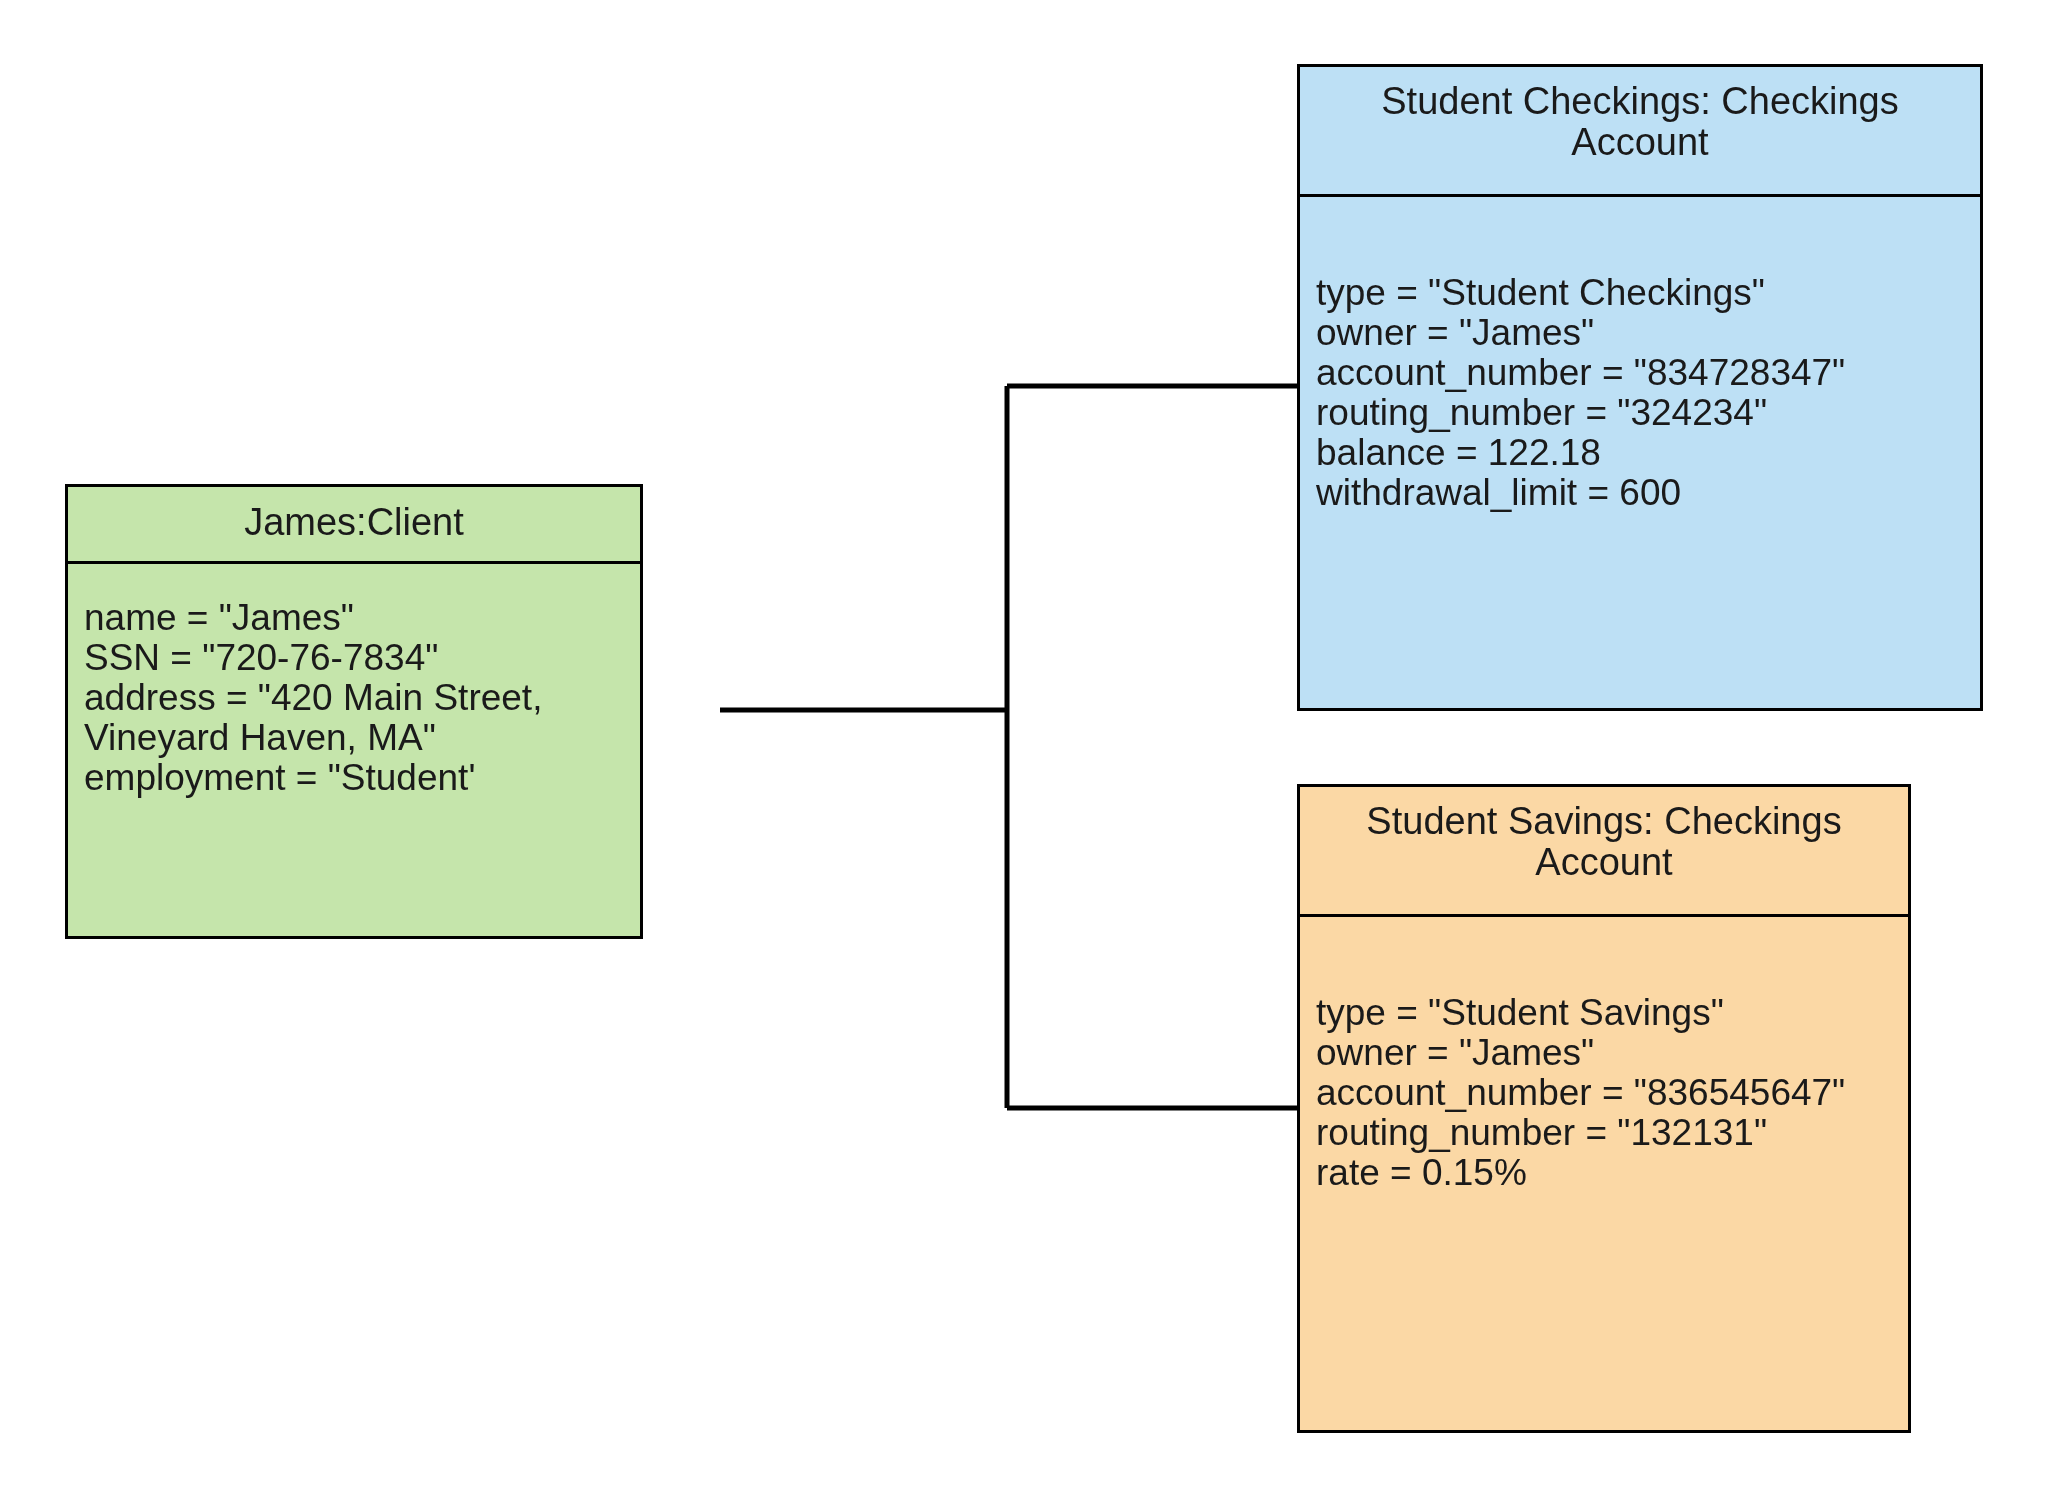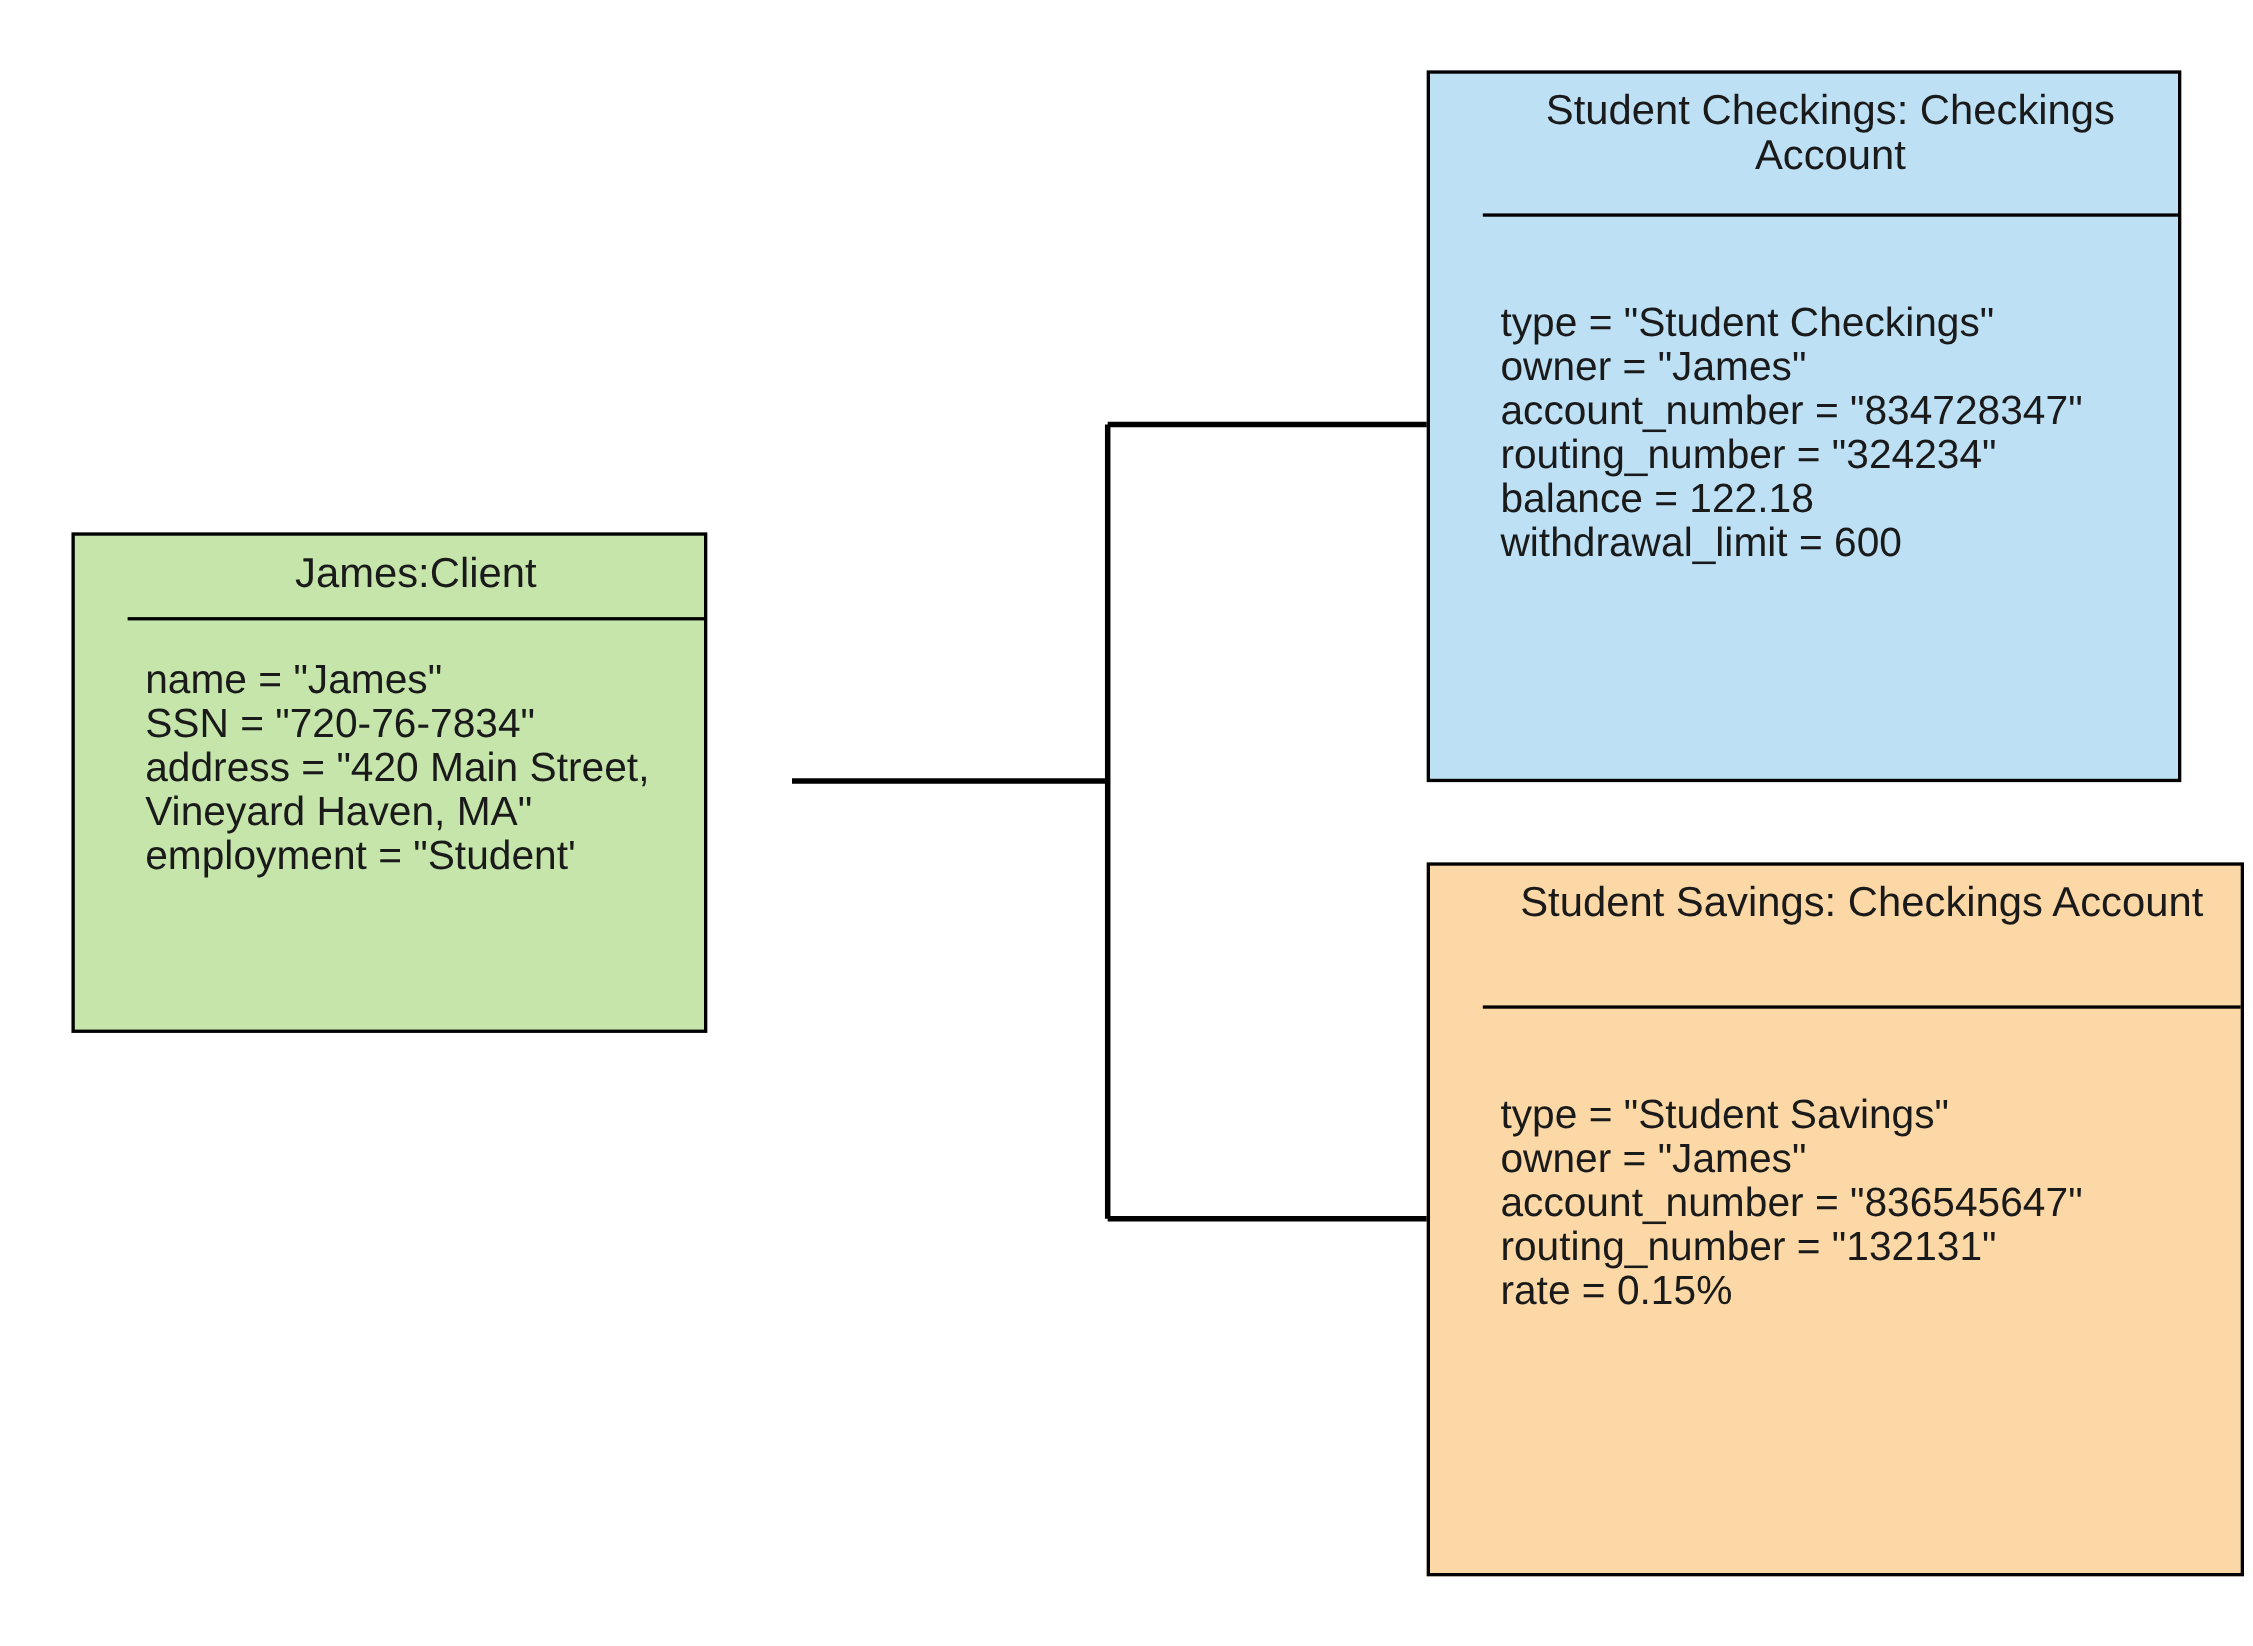--- a/index.html
+++ b/index.html
@@ -30,21 +30,20 @@
   }
 
   
   .uml-box {
     position: absolute;
     box-sizing: border-box;
     border: 3px solid #000000;
     z-index: 2;
     display: flex;
     flex-direction: column;
-    padding-left: 48px;
   }
   .uml-header {
     box-sizing: border-box;
     text-align: center;
     font-size: 38px;
     line-height: 1.08;
     color: #1a1a1a;
     padding: 14px 18px 16px 18px;
     border-bottom: 3px solid #000000;
     white-space: pre-line;
@@ -78,21 +77,21 @@
     width: 686px;
     height: 647px;
     background: #bde0f5;
   }
   #checkings-box .uml-header { height: 130px; }
   #checkings-box .uml-attrs { padding-top: 76px; }
 
   #savings-box {
     left: 1297px;
     top: 784px;
-    width: 743px;
+    width: 614px;
     height: 649px;
     background: #fbd8a5;
   }
   #savings-box .uml-header { height: 130px; }
   #savings-box .uml-attrs { padding-top: 76px; }
 </style>
 </head>
 <body>
 
 <div id="canvas">

